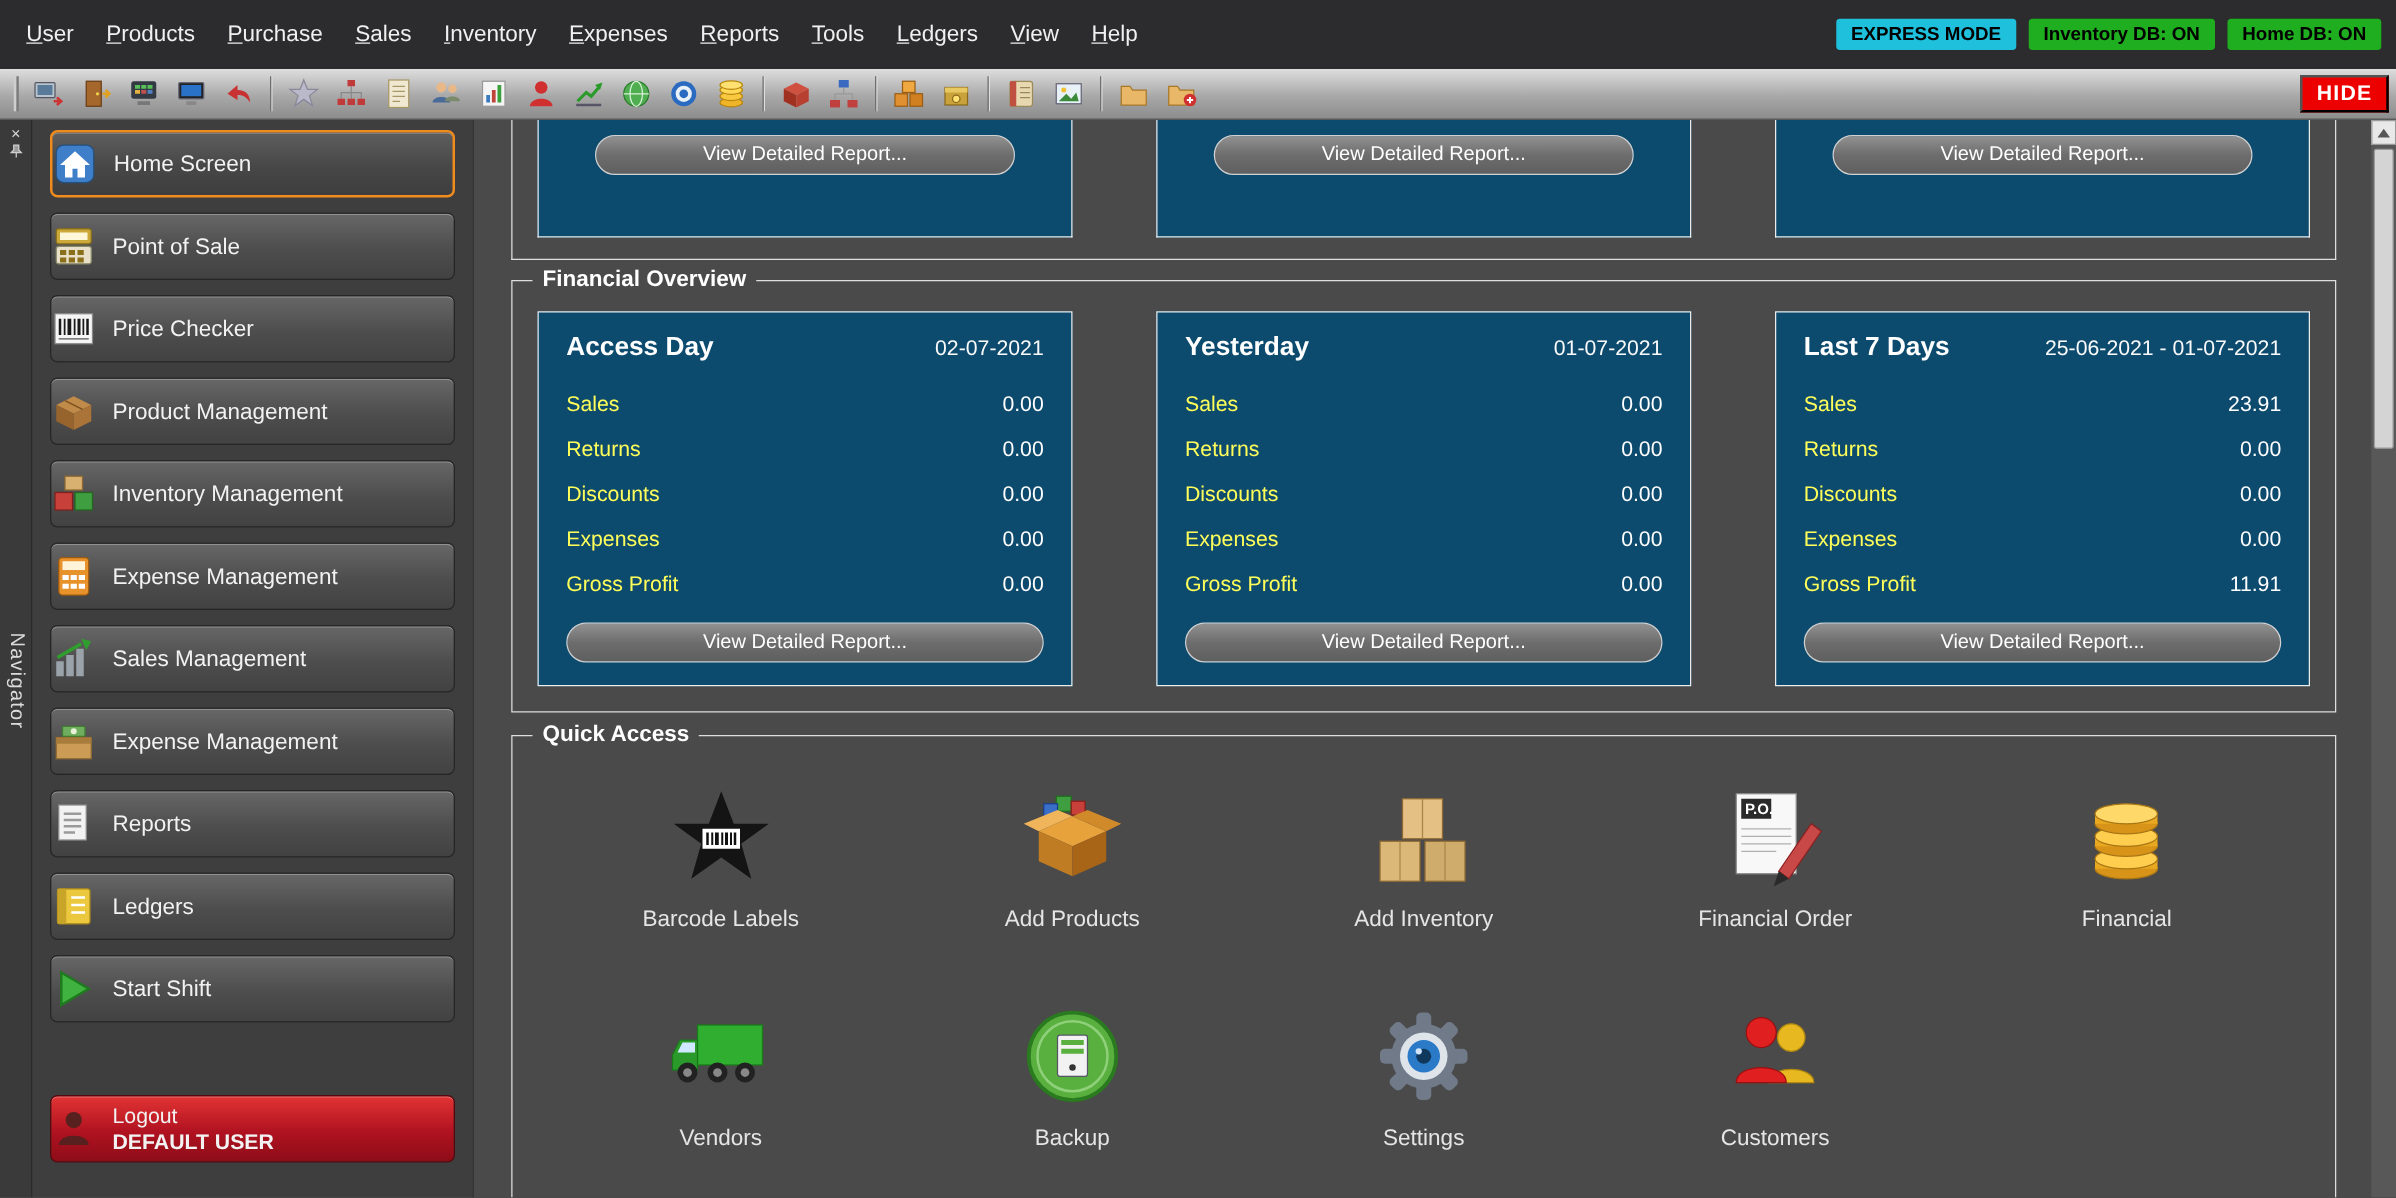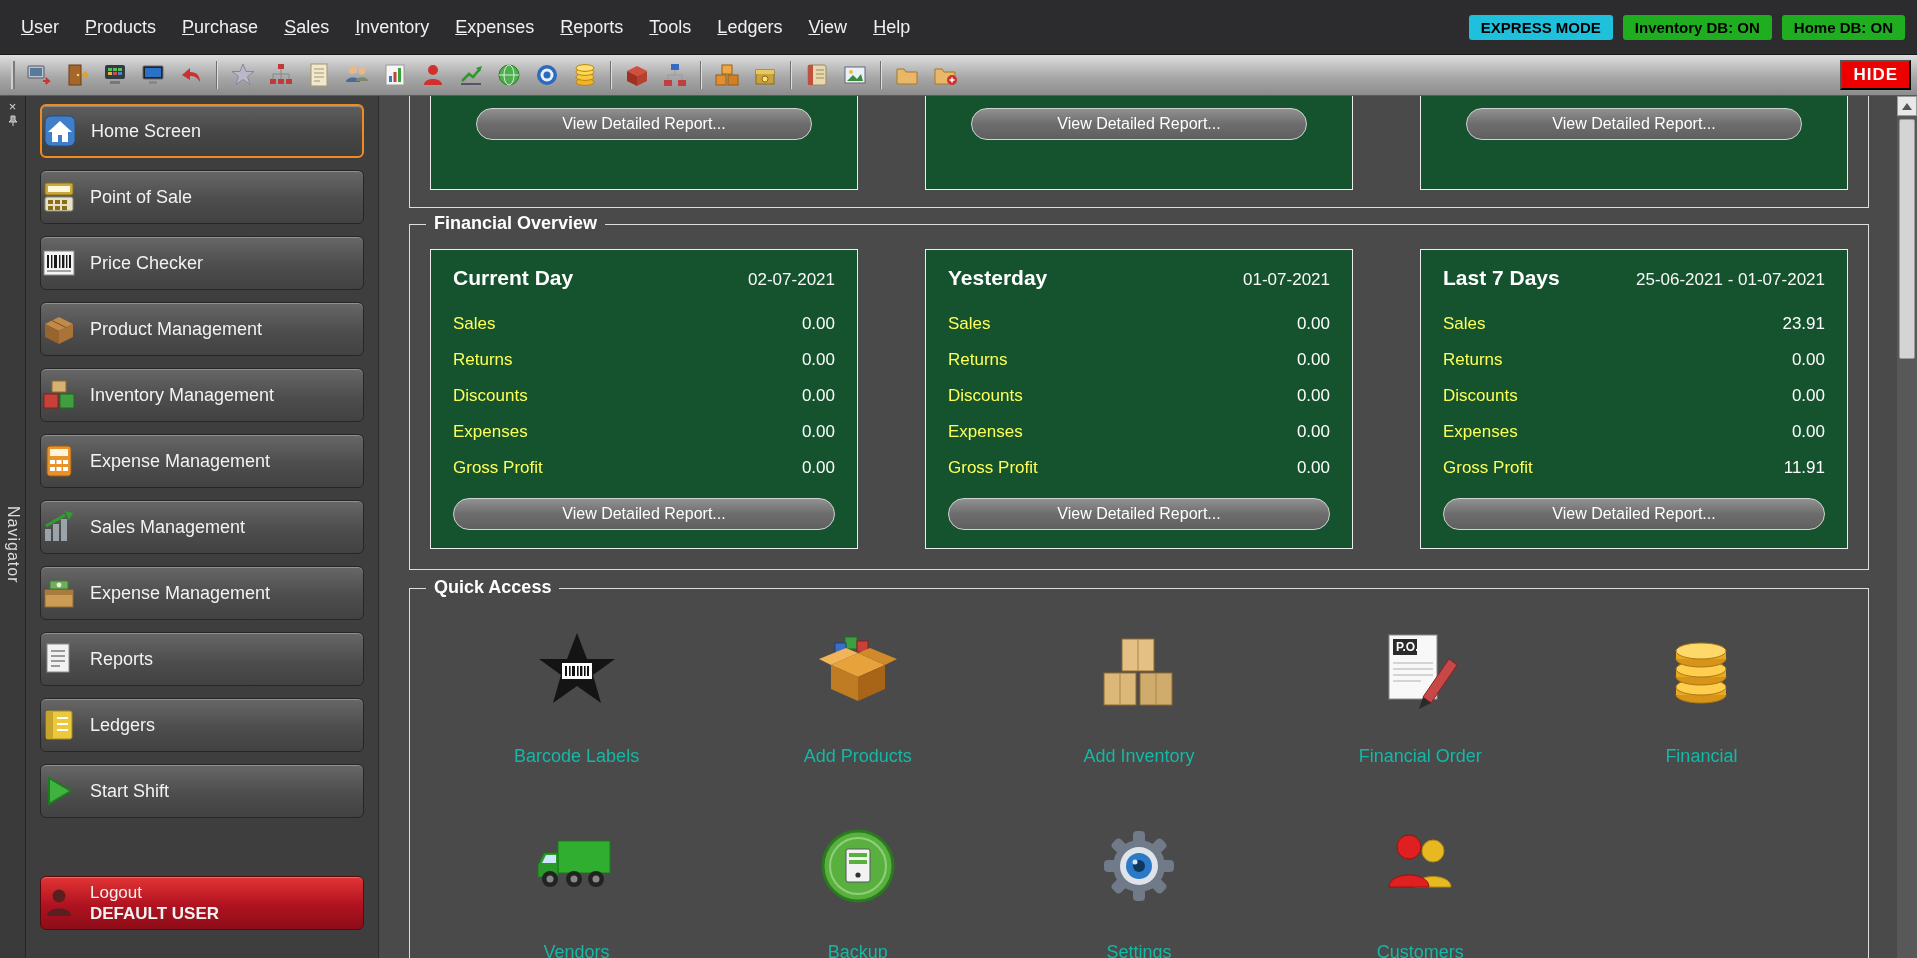--- a/index.html
+++ b/index.html
@@ -42,39 +42,39 @@
   .lo-text { display:flex; flex-direction:column; line-height:1.25; }
   .lo-title { font-size:17px; }
   .lo-sub { font-size:17px; font-weight:bold; }
 
   
   .content { flex:1; background:#4a4a4a; border-left:1px solid #2e2e2e; padding:0 28px 0 30px; overflow:hidden; }
 
   .group-box { position:relative; border:1px solid #dedede; padding:24px 20px 20px; }
   .group-label { position:absolute; top:-12px; left:16px; background:#4a4a4a; padding:0 8px; color:#fff; font-size:18px; font-weight:bold; }
   .group-box.cut { border-top:none; padding:0 20px 18px; margin-bottom:16px; display:flex; gap:67px; height:112px; }
-  .panel { flex:1; border:1px solid #ececec; background:#14532d; }
+  .panel { flex:1; border:1px solid #ececec; background:#0c4a6e; }
   .panel.cut { border-top:none; height:94px; display:flex; justify-content:center; align-items:flex-start; padding:12px 22px 0; }
   .panel.full { padding:16px 22px 18px; }
   .panel-head { display:flex; justify-content:space-between; align-items:baseline; margin-bottom:8px; height:32px; }
   .panel-title { color:#fff; font-size:21px; font-weight:bold; }
   .panel-date { color:#fafafa; font-size:17px; }
   .frow { display:flex; justify-content:space-between; padding:8px 0; font-size:17px; }
   .frow .lbl { color:#ffff5a; }
   .frow .val { color:#ffffff; }
   .report-btn { display:block; width:100%; height:32px; margin-top:12px; border-radius:16px; border:1px solid #d2d2d2; background:linear-gradient(#919191,#6d6d6d 50%,#5f5f5f); color:#fff; font-size:16px; font-family:"Liberation Sans",sans-serif; }
   .panel.cut .report-btn { width:88%; margin-top:0; }
   .panels-row { display:flex; gap:67px; }
   .fo-group { margin-bottom:18px; }
 
   .qa-grid { display:grid; grid-template-columns:repeat(5,1fr); row-gap:56px; padding:14px 6px 24px; }
   .qa-item { display:flex; flex-direction:column; align-items:center; gap:10px; cursor:default; }
   .qa-icon { width:92px; height:88px; display:flex; align-items:center; justify-content:center; }
   .qa-icon svg { width:90px; height:80px; }
-  .qa-label { color:#14b8a6; font-size:18px;margin-top:21px; }
+  .qa-label { color:#e5e5e5; font-size:18px; }
 
   
   .scrollbar { width:20px; background:#585858; display:flex; flex-direction:column; align-items:center; flex:0 0 auto; }
   .sb-up { width:20px; height:20px; background:#e8e8e8; border:1px solid #9a9a9a; display:flex; align-items:center; justify-content:center; }
   .sb-up .tri { width:0; height:0; border-left:5px solid transparent; border-right:5px solid transparent; border-bottom:7px solid #555; }
   .sb-thumb { width:16px; height:240px; margin-top:3px; background:#d4d4d4; border:1px solid #9a9a9a; border-radius:2px; }
 </style>
 </head>
 <body>
 
@@ -437,21 +437,21 @@
           <button class="report-btn">View Detailed Report...</button>
         </div>
       </div>
 
       <div class="group-box fo-group">
         <span class="group-label">Financial Overview</span>
         <div class="panels-row">
 
           <div class="panel full">
             <div class="panel-head">
-              <span class="panel-title">Current Day</span>
+              <span class="panel-title">Access Day</span>
               <span class="panel-date">02-07-2021</span>
             </div>
             <div class="frow">
                 <span class="lbl">Sales</span>
                 <span class="val">0.00</span>
               </div>
             <div class="frow">
                 <span class="lbl">Returns</span>
                 <span class="val">0.00</span>
               </div>

